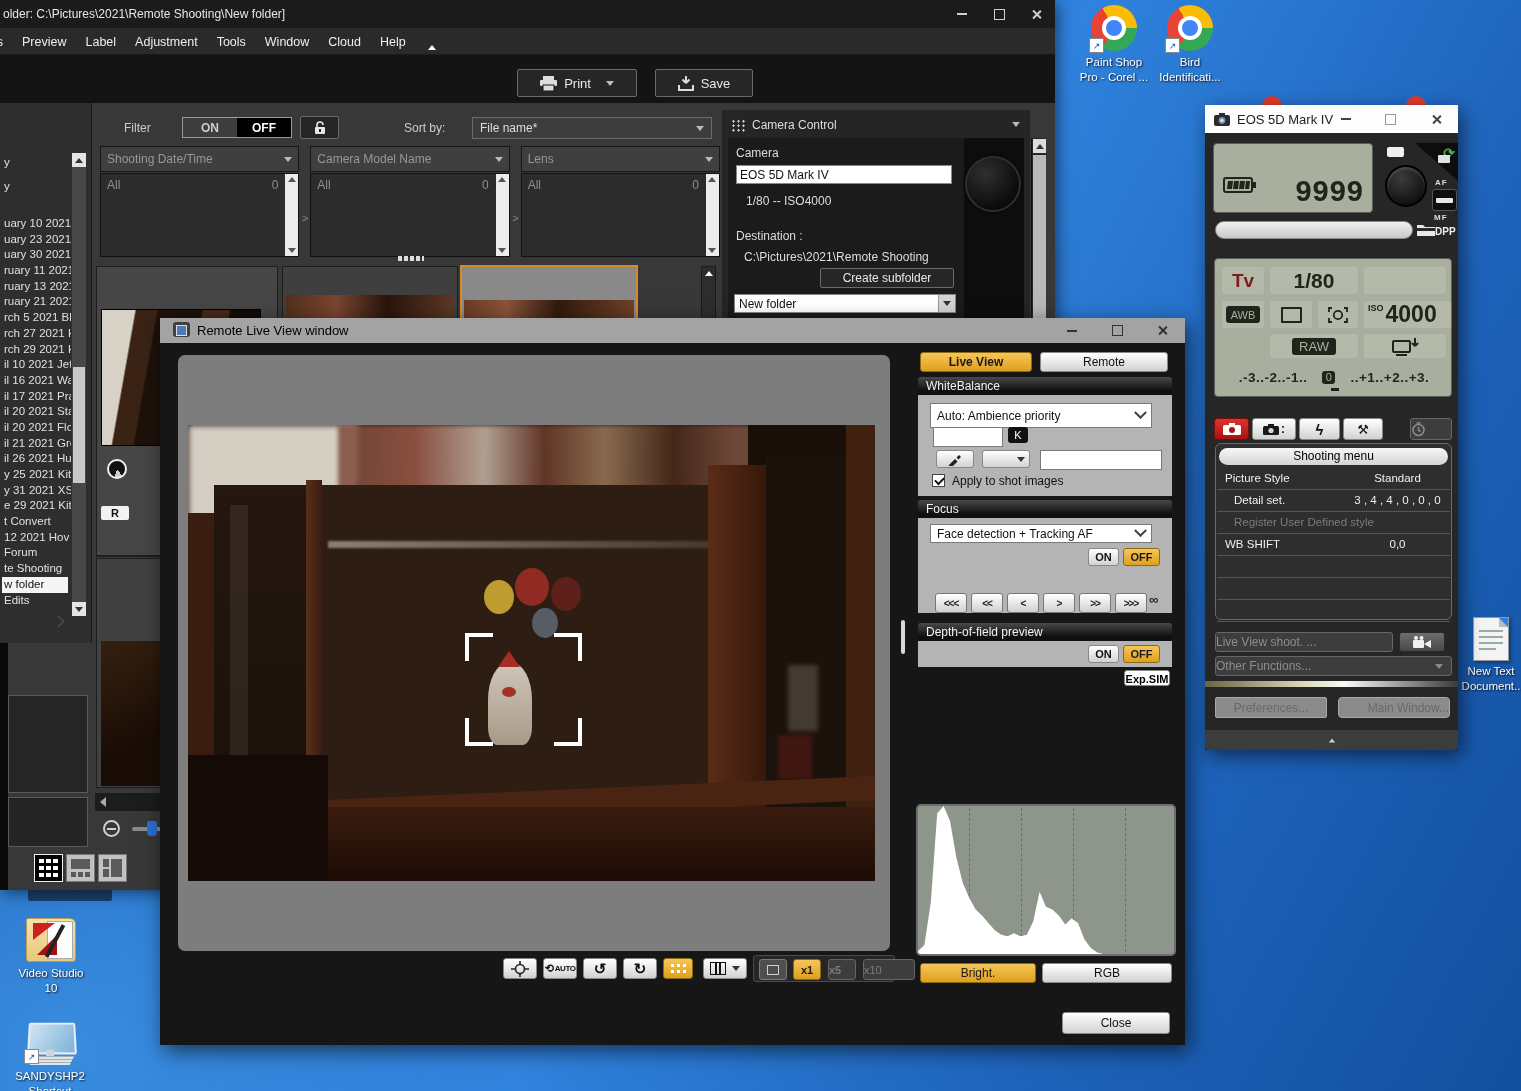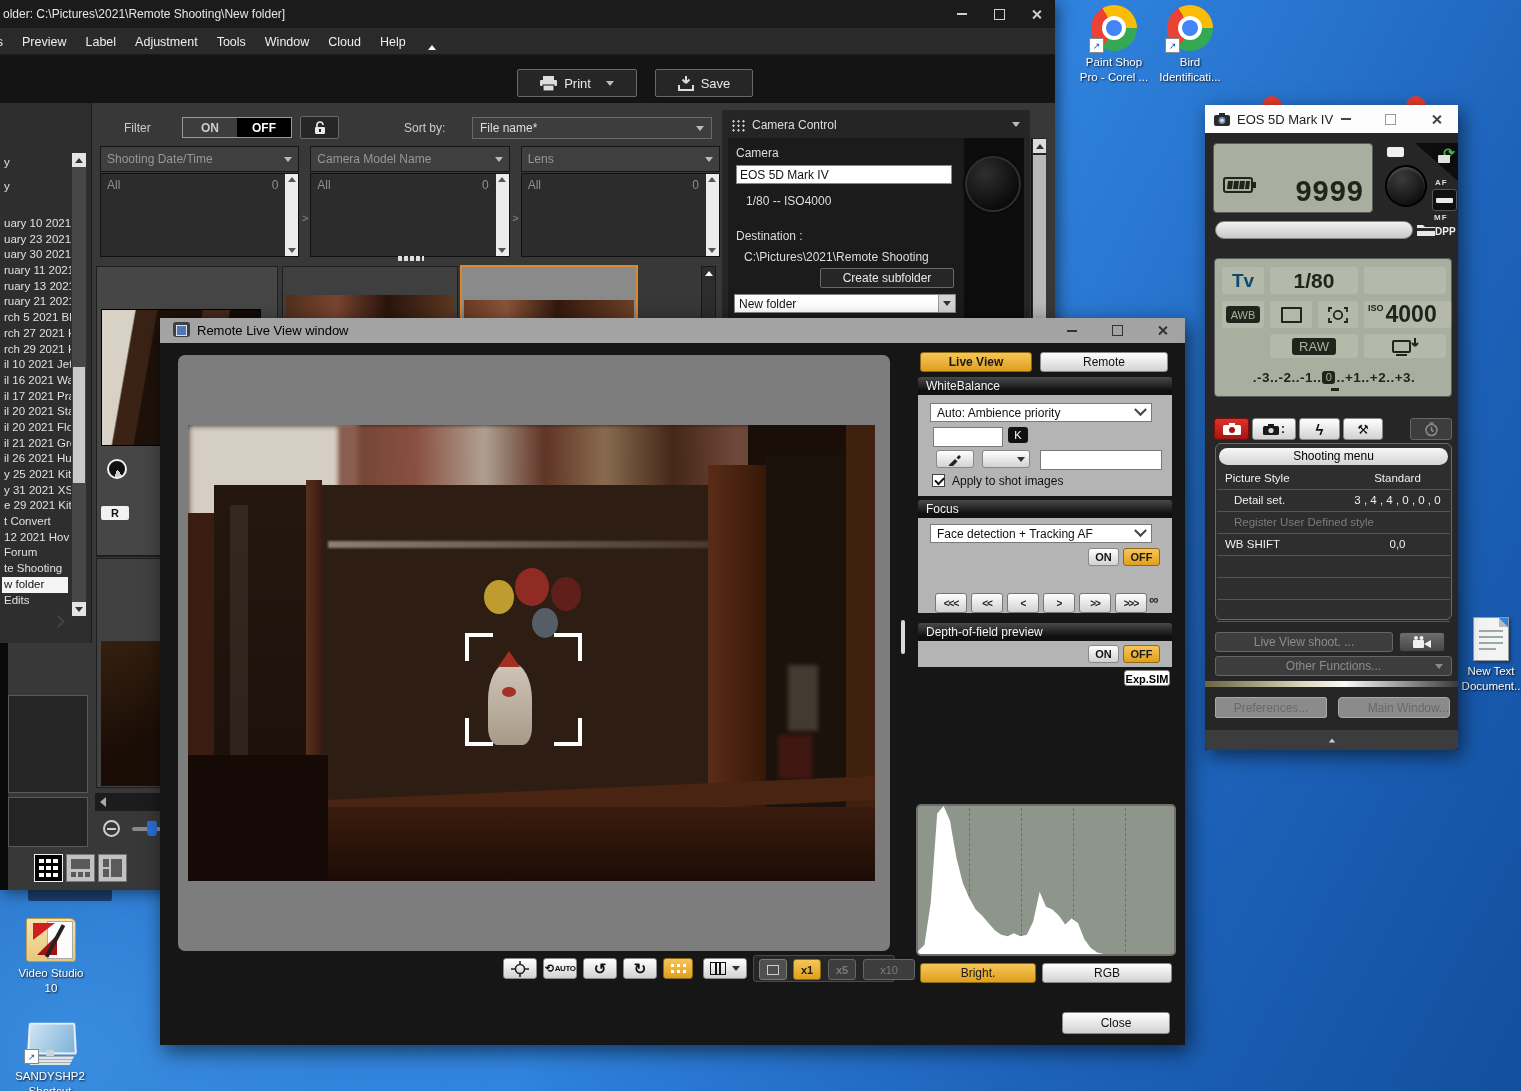--- a/index.html
+++ b/index.html
@@ -16,21 +16,21 @@
   .gl-min{width:10px;height:2px;background:currentColor}
   .gl-max{width:9px;height:9px;border:1.5px solid currentColor}
   .gl-x{position:relative;width:11px;height:11px}
   .gl-x:before,.gl-x:after{content:"";position:absolute;left:5px;top:0;width:1.6px;height:11px;background:currentColor}
   .gl-x:before{transform:rotate(45deg)}.gl-x:after{transform:rotate(-45deg)}
   .wbtn{display:flex;align-items:center;justify-content:center;color:#cfcfcf}
   
   .btn-dk{background:#262626;border:1px solid #6a6a6a;border-radius:2px;color:#e8e8e8;display:flex;align-items:center;justify-content:center;gap:7px;font-size:13px}
   .btn-lt{background:linear-gradient(#ffffff,#d2d2d2);border:1px solid #888;border-radius:3px;color:#111;display:flex;align-items:center;justify-content:center;font-size:12px}
   .btn-or{background:linear-gradient(#f6c658,#df9f1e);border:1px solid #8a6a14;border-radius:3px;color:#1a1a1a;display:flex;align-items:center;justify-content:center;font-size:12px}
-  .btn-gr{background:#3d3d3d;border:1px solid #666;border-radius:3px;color:#8d8d8d;display:flex;align-items:center;justify-content:center;font-size:12px}
+  .btn-gr{background:#3d3d3d;border:1px solid #666;border-radius:3px;color:#8d8d8d;display:flex;align-items:center;font-size:12px}
   .lv-hdr{background:linear-gradient(#494949,#101010 75%);color:#f2f2f2;font-size:12px;line-height:18px;padding-left:8px;border-radius:3px 3px 0 0}
   .lv-grey{background:#b4b4b4}
   .dd{background:#fff;border:1px solid #7a7a7a;color:#111;font-size:12px;display:flex;align-items:center;padding:0 6px;justify-content:space-between}
   .chev-d{width:7px;height:7px;border-right:2px solid #444;border-bottom:2px solid #444;transform:rotate(45deg) translate(-2px,-2px)}
   
   .lcd{background:#a9af9e;border:1px solid #5c5c5c;border-radius:4px}
   .lcd-cell{position:absolute;background:rgba(255,255,255,.13);border-radius:4px;box-shadow:inset 0 0 0 1px rgba(0,0,0,.06);display:flex;align-items:center;justify-content:center}
   .lcd-t{color:#20251c;font-weight:bold}
   .lcd-badge{background:#20251c;color:#a9af9e;border-radius:3px;font-weight:normal;display:flex;align-items:center;justify-content:center}
   .tree-item{height:15.7px;line-height:15.7px;font-size:11.5px;color:#e0e0e0;white-space:nowrap;overflow:hidden;padding-left:2px}
@@ -475,21 +475,21 @@
 
   <div class="abs btn-or" style="left:760px;top:34px;width:112px;height:20px;font-weight:bold">
     <span>Live View</span>
   </div>
   <div class="abs btn-lt" style="left:880px;top:34px;width:128px;height:20px">
     <span>Remote</span>
   </div>
 
   <div class="abs lv-hdr" style="left:758px;top:59px;width:254px;height:18px">WhiteBalance</div>
   <div class="abs lv-grey" style="left:758px;top:77px;width:254px;height:101px">
-    <div class="abs dd" style="left:12px;top:8px;width:222px;height:19px">
+    <div class="abs dd" style="left:12px;top:8px;width:222px;height:25px">
       <span>Auto: Ambience priority</span>
         <span class="chev-d"></span>
     </div>
     <input style="position: absolute; left: 15px; top: 32px; width: 64px; height: 16px; border: 1px solid rgb(122, 122, 122); background: rgb(255, 255, 255);">
     <span class="lcd-badge" style="position:absolute;left:90px;top:32px;width:20px;height:16px;background:#111;color:#fff;font-size:11px">K</span>
     <div class="abs btn-lt" style="left:18px;top:55px;width:38px;height:18px">
       <svg width="15" height="13" viewBox="0 0 15 13">
           <path d="M1 12 l6-6 2.5 2.5 -6 6 -3 .5 z" fill="#222"></path>
           <path d="M8.5 4.5 l2.5-2.5 2 2 -2.5 2.5 z" fill="#222"></path>
         </svg>
@@ -606,21 +606,21 @@
   <span style="position:absolute;left:229px;top:108px;font-size:8px;font-weight:bold;color:#ddd;letter-spacing:1px">MF</span>
   <div class="abs" style="left:10px;top:116px;width:198px;height:18px;background:linear-gradient(#f2f2f2,#c8c8c8);border:1px solid #8a8a8a;border-radius:9px"></div>
   <svg width="18" height="13" viewBox="0 0 18 13" style="position:absolute;left:212px;top:118px">
       <path d="M0 2 h6 l2 2 h10 v9 h-18 z" fill="#e8e8e8"></path>
       <rect y="5" width="18" height="3" fill="#2a2a2a"></rect>
     </svg>
   <span style="position:absolute;left:230px;top:121px;font-size:10px;font-weight:bold;color:#f0f0f0">DPP</span>
 
   <div class="abs lcd" style="left:9px;top:153px;width:238px;height:139px">
     <div class="lcd-cell" style="left:6px;top:7px;width:44px;height:29px">
-        <span style="color:#0c4a6e;font-weight:bold;font-size:19px">Tv</span>
+        <span style="color:#7f1d1d;font-weight:bold;font-size:19px">Tv</span>
       </div>
     <div class="lcd-cell" style="left:54px;top:7px;width:90px;height:29px">
         <span class="lcd-t" style="font-size:21px">1/80</span>
       </div>
     <div class="lcd-cell" style="left:148px;top:7px;width:84px;height:29px"></div>
     <div class="lcd-cell" style="left:6px;top:41px;width:44px;height:29px">
         <span class="lcd-badge" style="width:34px;height:17px;font-size:11px">AWB</span>
       </div>
     <div class="lcd-cell" style="left:54px;top:41px;width:44px;height:29px">
         <span style="width:17px;height:12px;border:2px solid #20251c;border-radius:1px"></span>
@@ -638,21 +638,21 @@
     <div class="lcd-cell" style="left:54px;top:74px;width:90px;height:26px">
         <span class="lcd-badge" style="width:44px;height:17px;font-size:13px">RAW</span>
       </div>
     <div class="lcd-cell" style="left:148px;top:74px;width:84px;height:26px">
       <svg width="27" height="21" viewBox="0 0 27 21">
           <rect x="1" y="5" width="17" height="11" rx="1" fill="none" stroke="#20251c" stroke-width="2"></rect>
           <path d="M4 19 h11" stroke="#20251c" stroke-width="2"></path>
           <path d="M23 2 v8 M23 10 l-3 -3 M23 10 l3 -3" stroke="#20251c" stroke-width="2" fill="none"></path>
         </svg>
     </div>
-    <div class="abs" style="left:0;top:106px;width:238px;height:24px;display:flex;align-items:center;justify-content:center;gap:1px">
+    <div class="abs" style="left:0;top:106px;width:238px;height:24px;display:flex;align-items:center;justify-content:center;gap:15px">
       <span class="lcd-t" style="font-size:13.5px;letter-spacing:.5px">.-3..-2..-1..</span>
       <span class="lcd-badge" style="min-width:11px;height:13px;font-size:11px;padding:0 1px">0</span>
       <span class="lcd-t" style="font-size:13.5px;letter-spacing:.5px">..+1..+2..+3.</span>
     </div>
     <div class="abs" style="left:116px;top:129px;width:8px;height:3px;background:#20251c"></div>
   </div>
 
   <div class="abs" style="left:9px;top:313px;width:35px;height:22px;background:linear-gradient(#d8342c,#a91410);border:1px solid #7a0e0a;border-radius:3px;display:flex;align-items:center;justify-content:center">
     <svg width="18" height="12" viewBox="0 0 18 12">
         <rect y="2" width="18" height="10" rx="1.5" fill="#fff"></rect>

